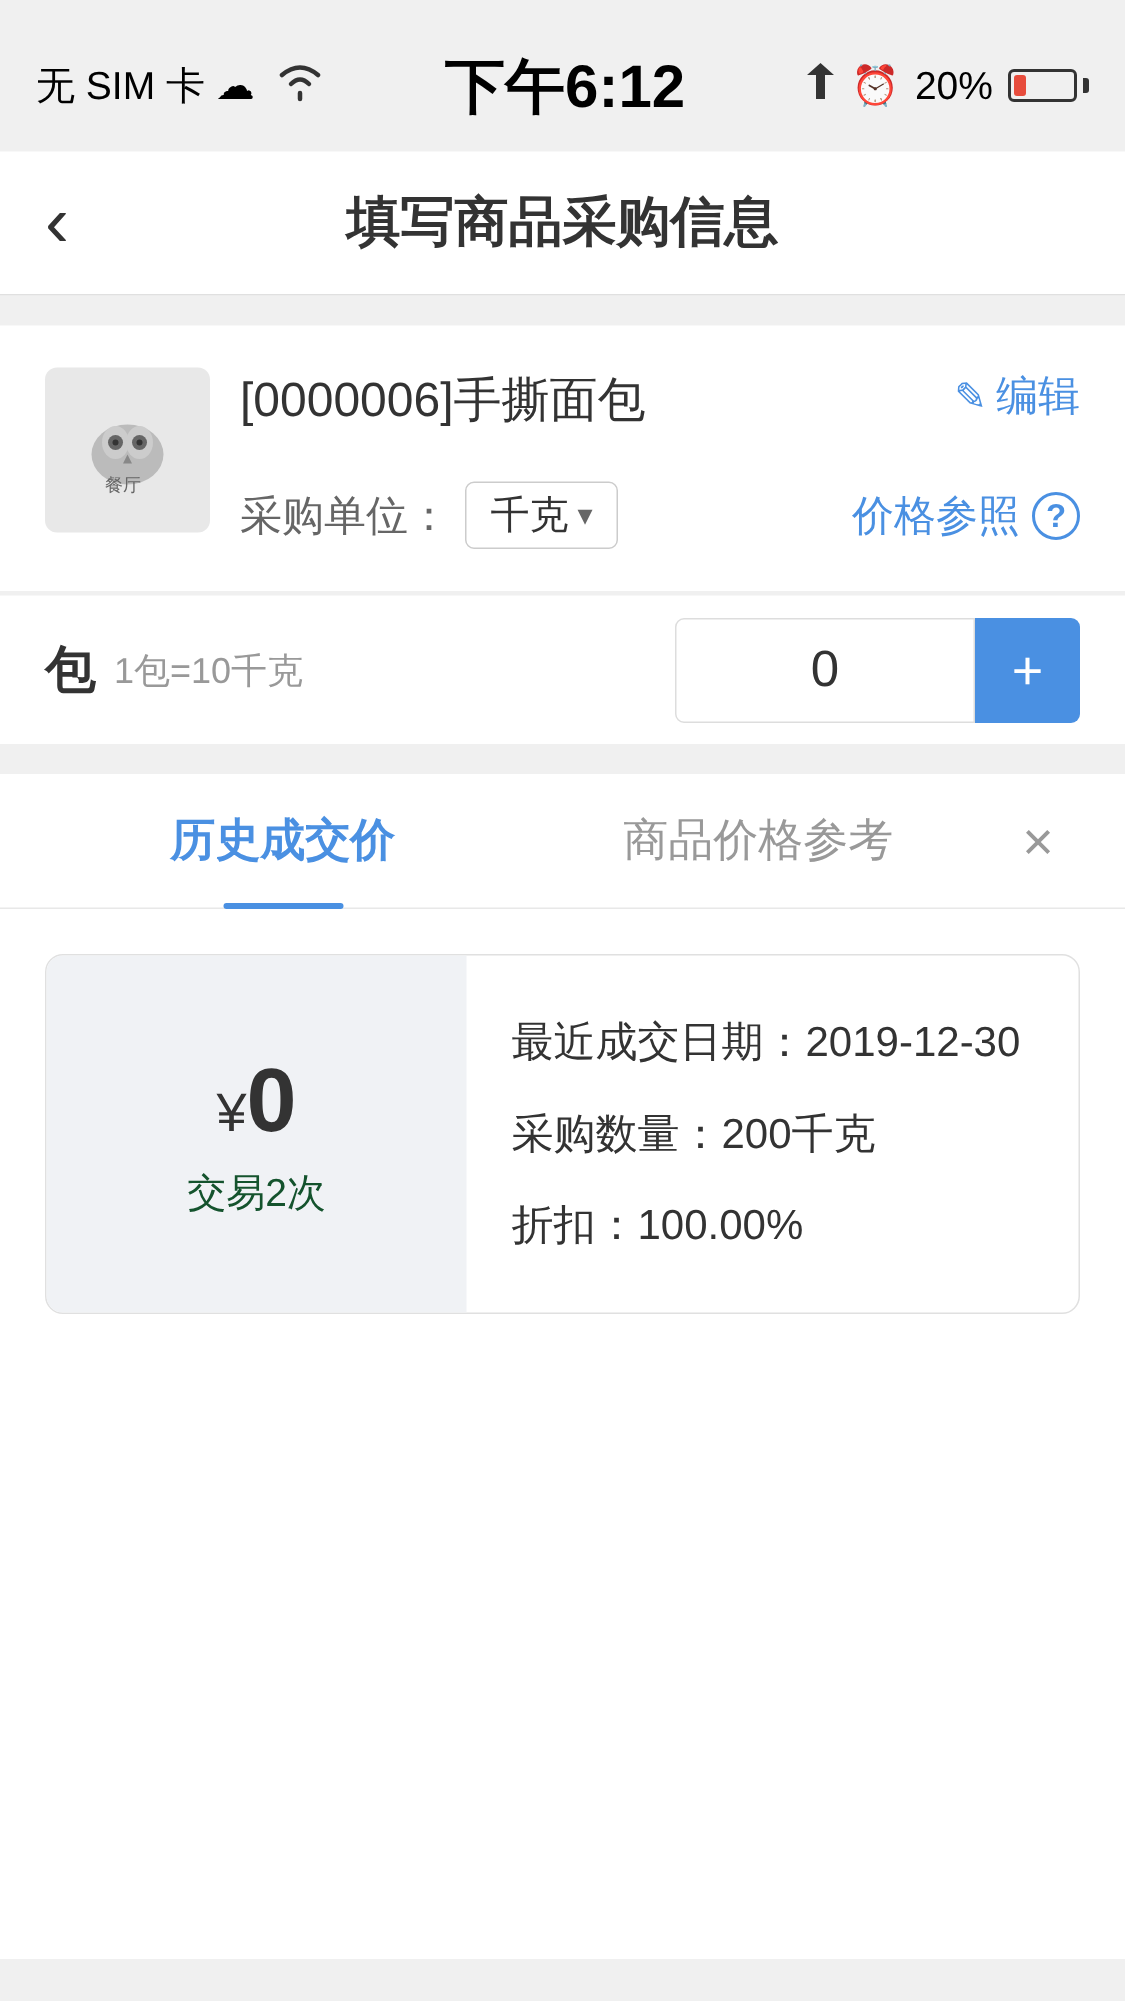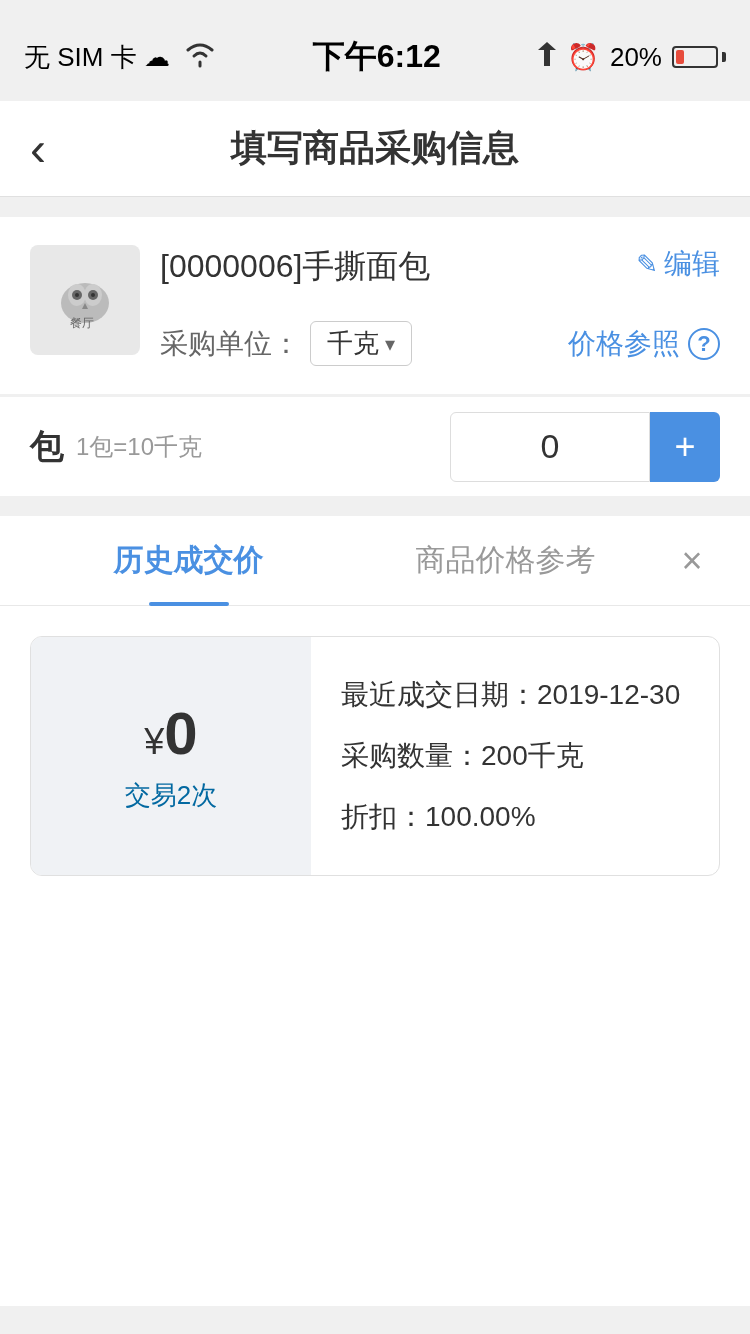--- a/index.html
+++ b/index.html
@@ -25,21 +25,21 @@
       font-weight: 500;
       margin-top: 13px;
     }
     .status-left {
       display: flex;
       align-items: center;
       gap: 12px;
       font-size: 26px;
     }
     .status-center {
-      font-size: 32px;
+      font-size: 40px;
       font-weight: 600;
     }
     .status-right {
       display: flex;
       align-items: center;
       gap: 10px;
       font-size: 26px;
     }
     .battery-icon {
       display: inline-flex;
@@ -321,21 +321,21 @@
       font-size: 60px;
       font-weight: 600;
       color: #333;
     }
     .price-currency {
       font-size: 36px;
       font-weight: 400;
     }
     .price-trade-count {
       font-size: 26px;
-      color: #0369a1;
+      color: #14532d;
       margin-top: 10px;
     }
     .price-right-panel {
       flex: 1;
       padding: 36px 30px;
       display: flex;
       flex-direction: column;
       gap: 16px;
     }
     .price-detail-row {

